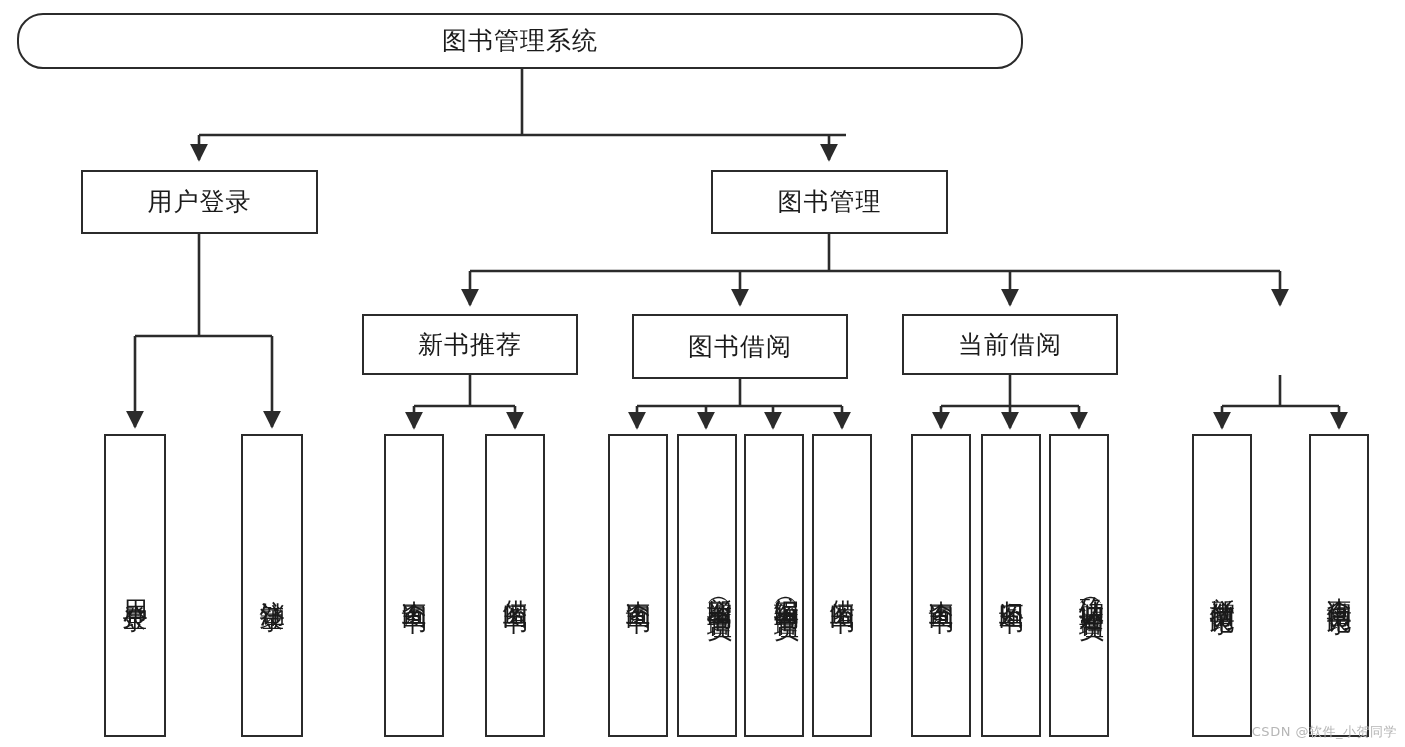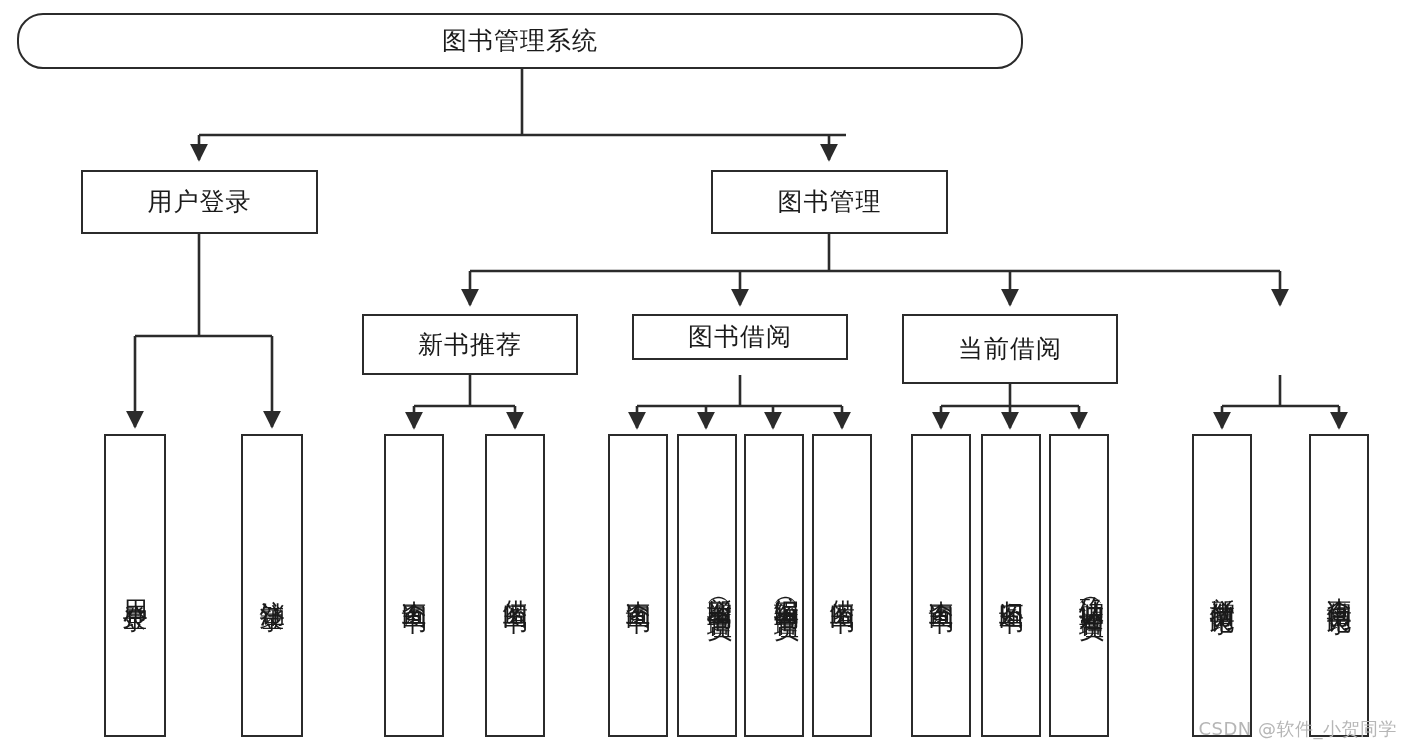--- a/index.html
+++ b/index.html
@@ -55,21 +55,21 @@
     text-align: left;
   }
   .node.vert.center-text {
     align-items: center;
     padding-top: 0;
   }
   #watermark {
     position: absolute;
     right: 8px;
     bottom: 6px;
-    font-size: 18px;
+    font-size: 13px;
     color: #b6b6b6;
     letter-spacing: 0.5px;
     white-space: nowrap;
     font-family: "DejaVu Sans", "Liberation Sans", sans-serif;
     margin-left: 44px;
   }
 </style>
 </head>
 <body>
 
@@ -132,24 +132,24 @@
   <div class="node horiz" style="left:81px; top:170px; width:237px; height:64px;">
     <span>用户登录</span>
   </div>
   <div class="node horiz" style="left:362px; top:314px; width:216px; height:61px;">
     <span>新书推荐</span>
   </div>
 
   <div class="node horiz" style="left:711px; top:170px; width:237px; height:64px;">
     <span>图书管理</span>
   </div>
-  <div class="node horiz" style="left:632px; top:314px; width:216px; height:46px;">
+  <div class="node horiz" style="left:632px; top:314px; width:216px; height:65px;">
     <span>图书借阅</span>
   </div>
-  <div class="node horiz" style="left:902px; top:314px; width:216px; height:70px;">
+  <div class="node horiz" style="left:902px; top:314px; width:216px; height:61px;">
     <span>当前借阅</span>
   </div>
 
   <div class="node vert center-text" style="left:104px; top:434px; width:62px; height:303px;">
     <span class="vtext">用户登录</span>
   </div>
   <div class="node vert center-text" style="left:241px; top:434px; width:62px; height:303px;">
     <span class="vtext">注销登录</span>
   </div>
 

